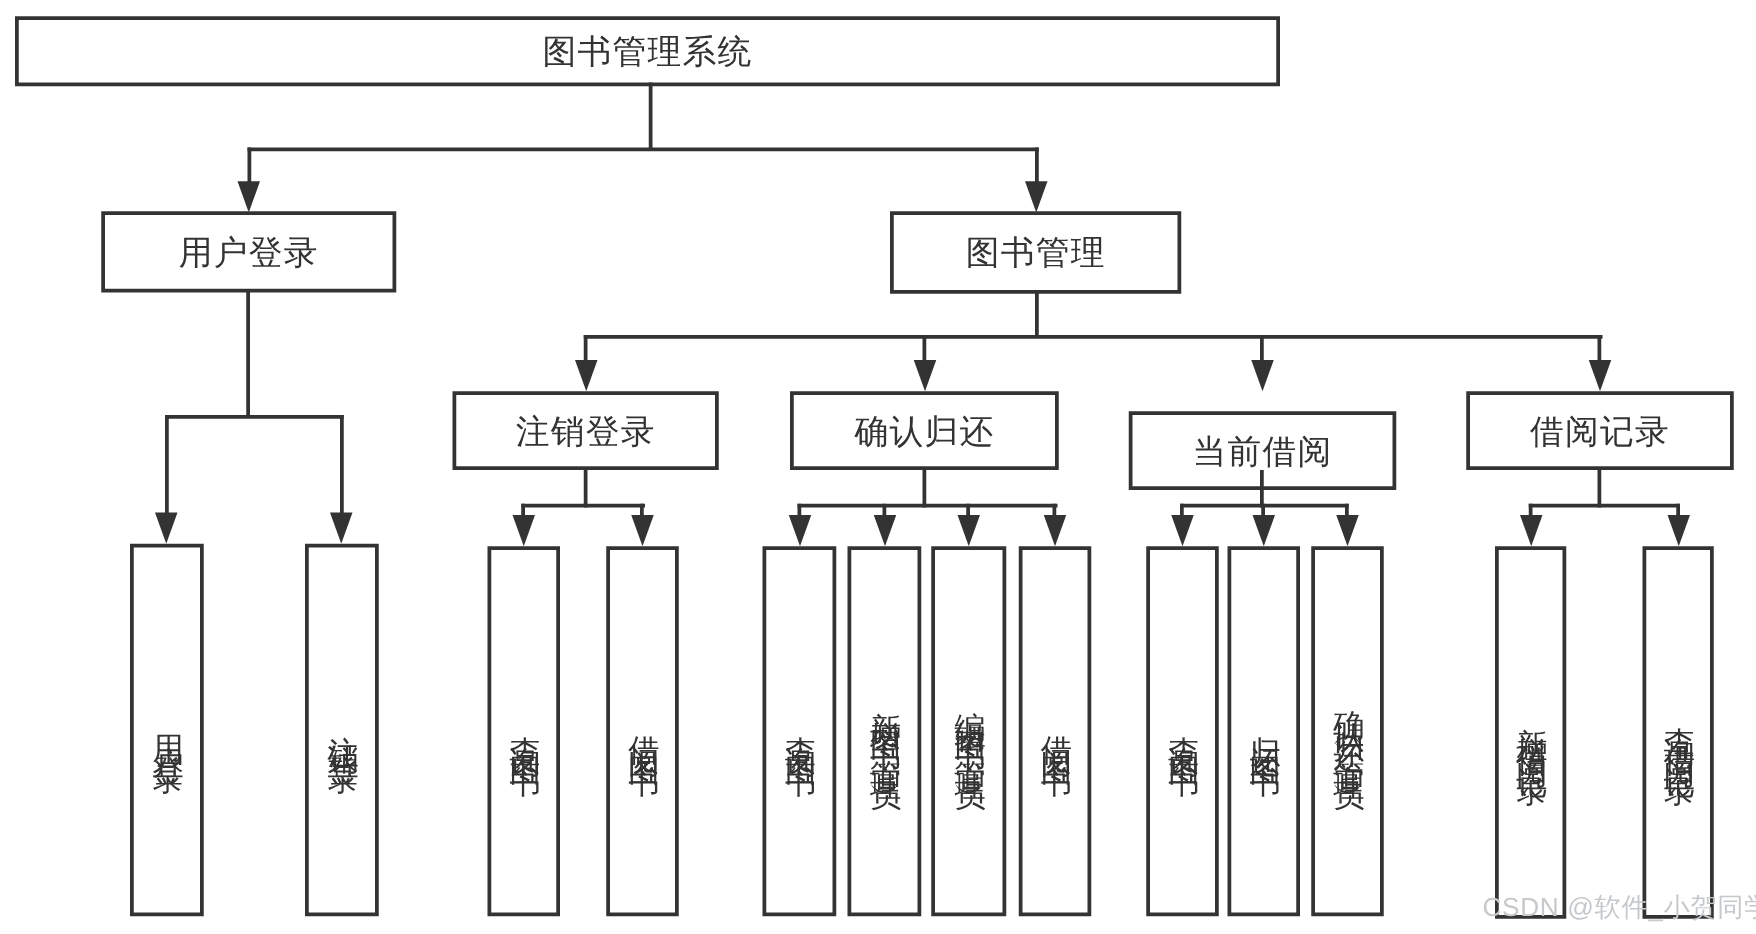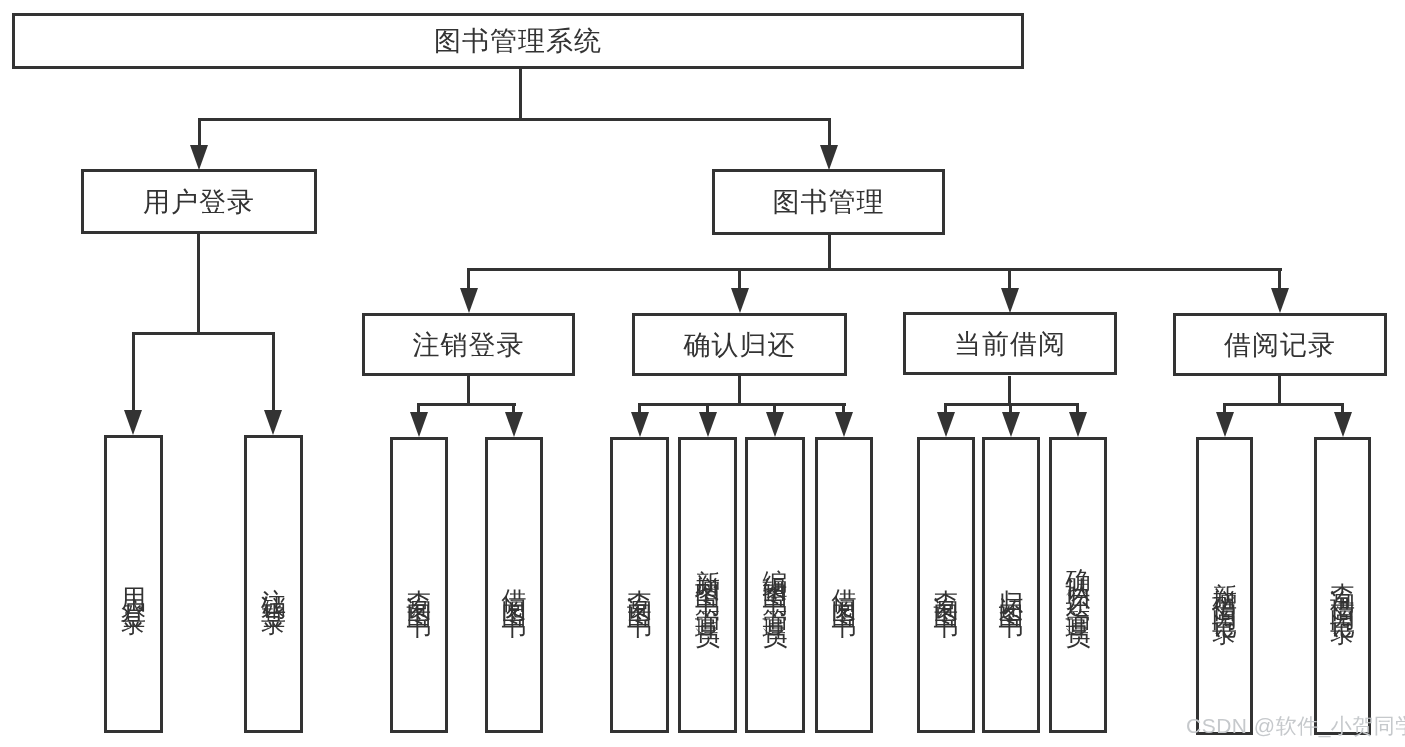--- a/index.html
+++ b/index.html
@@ -85,21 +85,21 @@
   <div class="arrow" style="left:1001px; top:288px;"></div>
   <div class="vline" style="left:1278px; top:268px; height:25px;"></div>
   <div class="arrow" style="left:1271px; top:288px;"></div>
 
   <div class="box" style="left:362px; top:313px; width:213px; height:63px;">
     <span class="hlabel">注销登录</span>
   </div>
   <div class="box" style="left:632px; top:313px; width:215px; height:63px;">
     <span class="hlabel">确认归还</span>
   </div>
-  <div class="box" style="left:903px; top:312px; width:214px; height:63px;">
+  <div class="box" style="left:903px; top:329px; width:214px; height:63px;">
     <span class="hlabel">当前借阅</span>
   </div>
   <div class="box" style="left:1173px; top:313px; width:214px; height:63px;">
     <span class="hlabel">借阅记录</span>
   </div>
 
   <div class="vline" style="left:197px; top:233px; height:101px;"></div>
   <div class="hline" style="left:132px; top:332px; width:143px;"></div>
   <div class="vline" style="left:132px; top:332px; height:82px;"></div>
   <div class="arrow" style="left:124px; top:410px;"></div>

